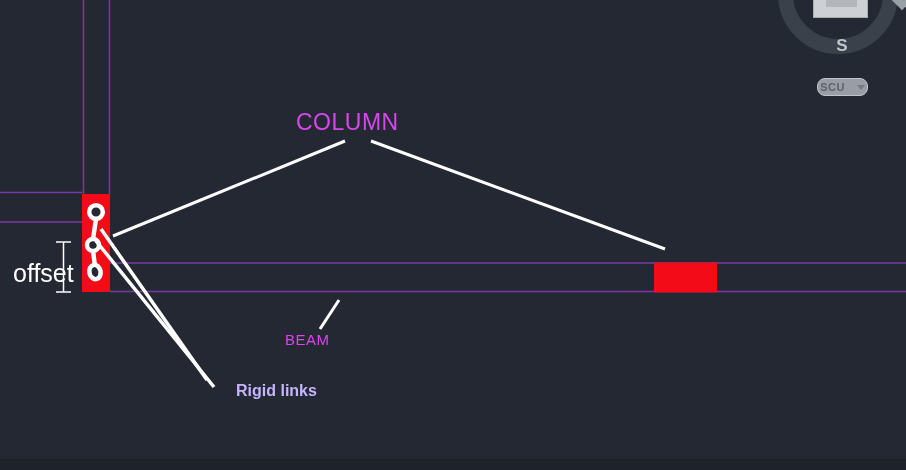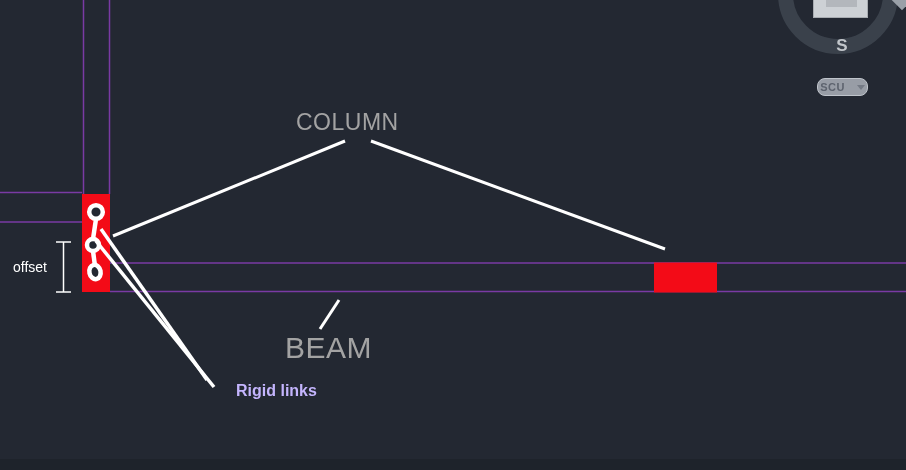--- a/index.html
+++ b/index.html
@@ -6,27 +6,27 @@
   .screen{
     position:relative;
     width:906px;height:470px;
     background:#232832;
     overflow:hidden;
     font-family:"Liberation Sans", sans-serif;
   }
   .drawing{position:absolute;left:0;top:0;}
   .label{
     position:absolute;
-    color:#a3a3a3;
+    color:#d946ef;
     white-space:nowrap;
     user-select:none;
   }
   .label-column{left:296px;top:109px;font-size:23px;letter-spacing:0.5px;}
-  .label-beam{left:285px;top:331px;font-size:30px;letter-spacing:0.5px;}
-  .label-offset{left:13px;top:259px;font-size:14px;color:#ffffff;}
+  .label-beam{left:285px;top:331px;font-size:15px;letter-spacing:0.5px;}
+  .label-offset{left:13px;top:259px;font-size:25px;color:#ffffff;}
   .label-rigid{left:236px;top:382px;font-size:16px;font-weight:bold;color:#c4b5fd;}
 
   
   .viewcube-ring{
     position:absolute;left:778px;top:-66px;
     width:90px;height:90px;
     border:15px solid #3a414b;
     border-radius:50%;
     box-sizing:content-box;
   }

